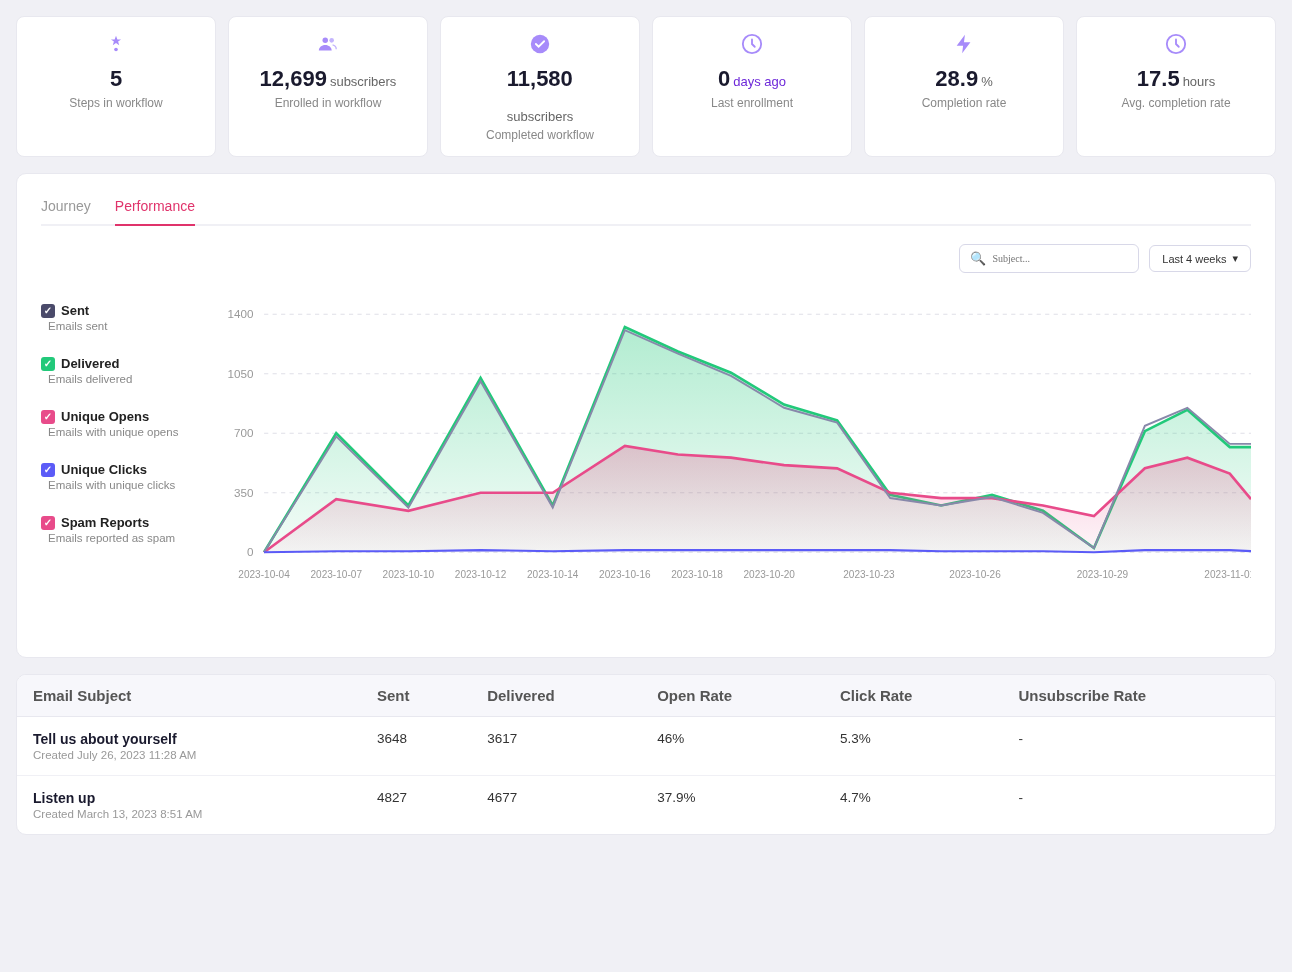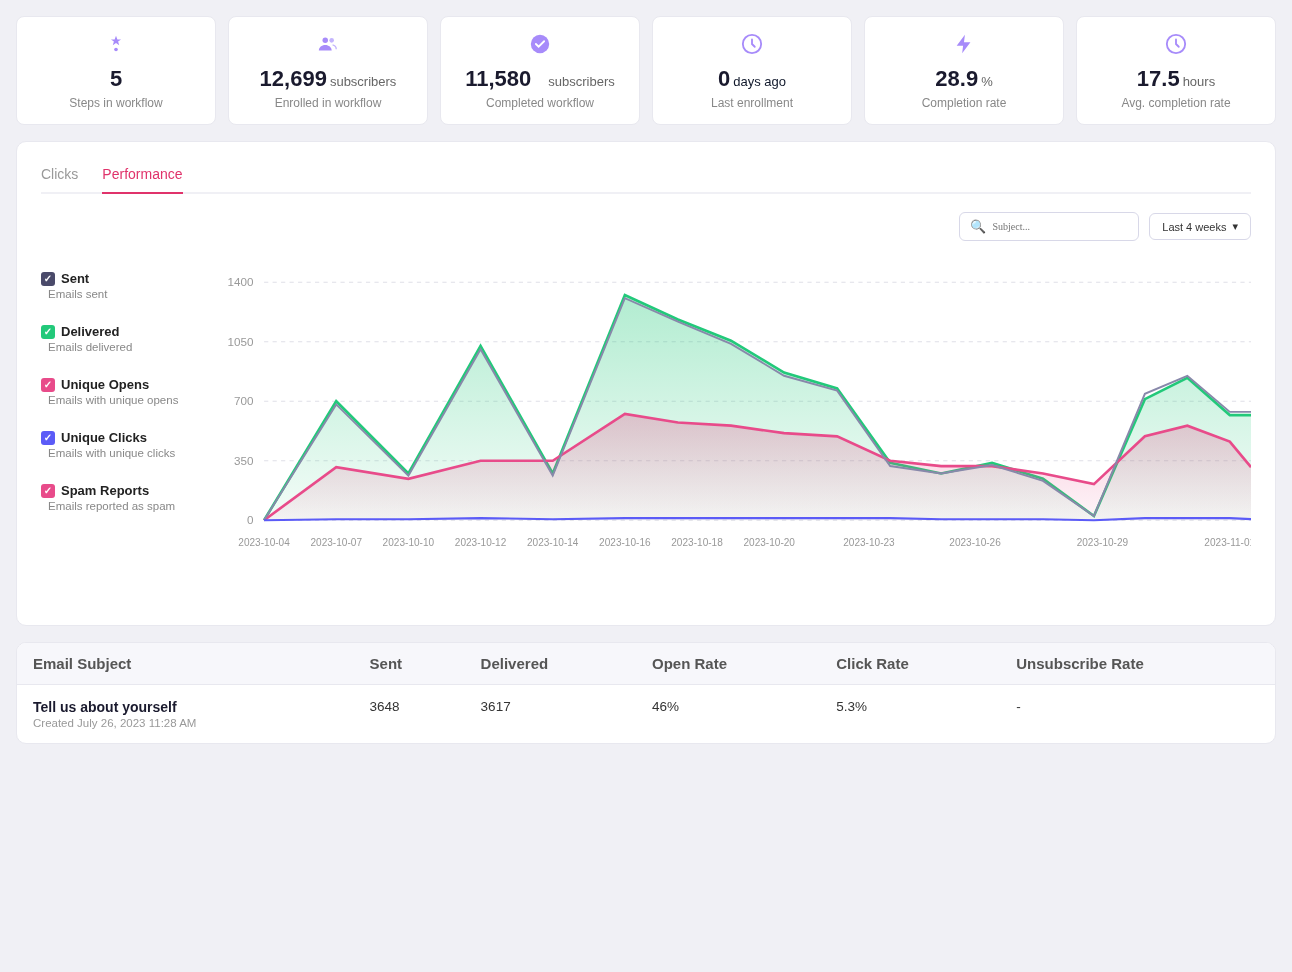--- a/index.html
+++ b/index.html
@@ -242,34 +242,34 @@
         <span class="stat-value">12,699</span>
         <span class="unit" style="font-size: 13px; color: rgb(102, 102, 102);">subscribers</span>
       </div>
       <div class="stat-label">Enrolled in workflow</div>
     </div>
     <div class="stat-card">
       <div class="stat-icon"><svg width="22" height="22" viewBox="0 0 24 24" fill="none">
           <circle cx="12" cy="12" r="10" fill="#a78bfa"></circle>
           <path d="M7.5 12l3 3 6-6" stroke="white" stroke-width="2" fill="none" stroke-linecap="round"></path>
         </svg></div>
-      <div style="display: flex; align-items: baseline; gap: 17px; justify-content: flex-start;">
+      <div style="display: flex; align-items: baseline; gap: 17px; justify-content: flex-start; flex-direction: column;">
         <span class="stat-value">11,580</span>
         <span class="unit" style="font-size: 13px; color: rgb(102, 102, 102);">subscribers</span>
       </div>
       <div class="stat-label">Completed workflow</div>
     </div>
     <div class="stat-card">
       <div class="stat-icon"><svg width="22" height="22" viewBox="0 0 24 24" fill="none">
           <circle cx="12" cy="12" r="10" stroke="#a78bfa" stroke-width="2" fill="none"></circle>
           <path d="M12 7v5l3 3" stroke="#a78bfa" stroke-width="2" fill="none" stroke-linecap="round"></path>
         </svg></div>
       <div style="display: flex; align-items: baseline; gap: 3px; justify-content: center;">
         <span class="stat-value">0</span>
-        <span class="unit" style="font-size: 13px; color: #0f172a;">days ago</span>
+        <span class="unit" style="font-size: 13px; color: #6d28d9;">days ago</span>
       </div>
       <div class="stat-label">Last enrollment</div>
     </div>
     <div class="stat-card">
       <div class="stat-icon"><svg width="22" height="22" viewBox="0 0 24 24" fill="none">
           <path d="M13 2L4 14h7l-1 8 9-12h-7z" fill="#a78bfa"></path>
         </svg></div>
       <div style="display: flex; align-items: baseline; gap: 3px; justify-content: center;">
         <span class="stat-value">28.9</span>
         <span class="unit" style="font-size: 13px; color: rgb(102, 102, 102);">%</span>
@@ -284,21 +284,21 @@
       <div style="display: flex; align-items: baseline; gap: 3px; justify-content: center;">
         <span class="stat-value">17.5</span>
         <span class="unit" style="font-size: 13px; color: rgb(102, 102, 102);">hours</span>
       </div>
       <div class="stat-label">Avg. completion rate</div>
     </div>
   </div>
 
 <div class="main-panel">
   <div class="tab-row">
-    <a class="tab">Clicks</a>
+    <a class="tab">Journey</a>
     <a class="tab active">Performance</a>
   </div>
 
   <div class="filter-row">
     <div class="search-box">
       <span class="search-icon-sm">🔍</span>
       <input type="text" placeholder="Subject..." style="">
     </div>
     <button class="dropdown-btn">
       <span>Last 4 weeks</span>
@@ -419,15 +419,26 @@
           <td>
             <div class="email-subject-name">Tell us about yourself</div>
             <div class="email-created">Created July 26, 2023 11:28 AM</div>
           </td>
           <td>3648</td>
           <td>3617</td>
           <td>46%</td>
           <td>5.3%</td>
           <td>-</td>
         </tr>
+        <tr>
+          <td>
+            <div class="email-subject-name">Listen up</div>
+            <div class="email-created">Created March 13, 2023 8:51 AM</div>
+          </td>
+          <td>4827</td>
+          <td>4677</td>
+          <td>37.9%</td>
+          <td>4.7%</td>
+          <td>-</td>
+        </tr>
       </tbody>
   </table>
 </div>
 
 </body></html>

